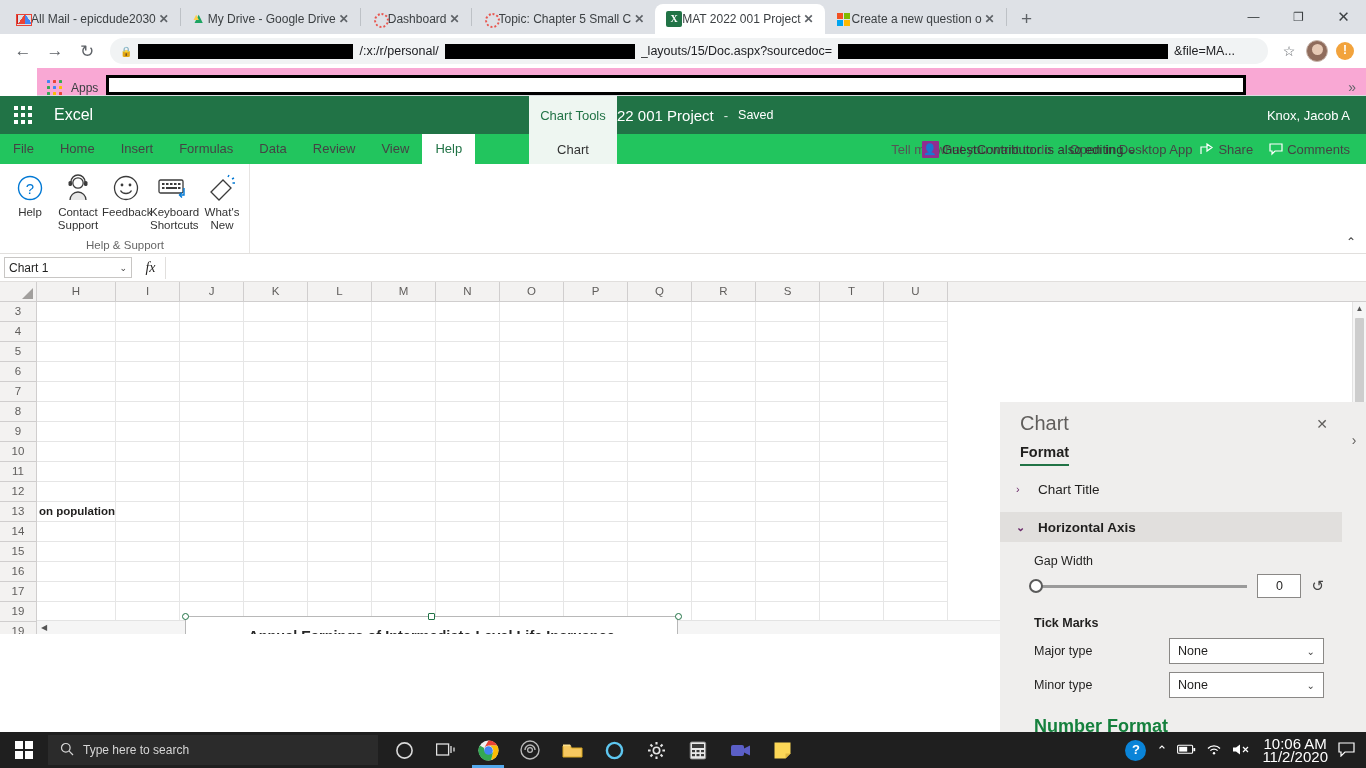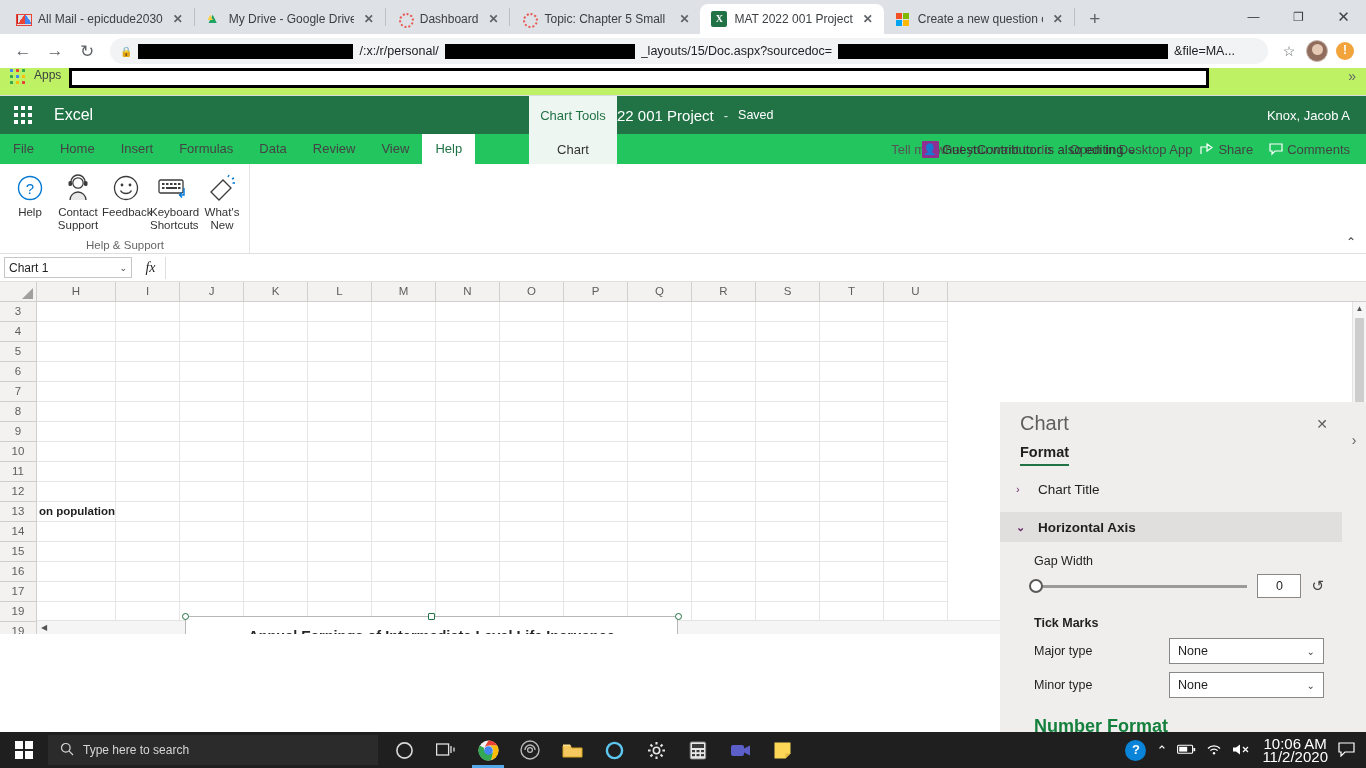--- a/index.html
+++ b/index.html
@@ -10,21 +10,21 @@
     background:#fff; position:relative;
     -webkit-font-smoothing:antialiased;
   }
 
   
   #browser-tabstrip {
     height:34px; background:#dee1e6; position:relative;
     display:flex; align-items:flex-end; padding-left:4px;
   }
   .tab {
-    height:30px; display:flex; align-items:center; gap:7px;
+    height:30px; display:flex; align-items:center; 
     padding:0 8px 0 11px; position:relative;
     font-size:12px; color:#3c4043; max-width:190px; min-width:60px;
     border-radius:8px 8px 0 0;
   }
   .tab.inactive { }
   .tab.active { background:#fff; }
   .tab .favicon { width:16px; height:16px; flex:0 0 16px; position:relative; }
   .tab .tab-title {
     flex:1 1 auto; white-space:nowrap; overflow:hidden;
     text-overflow:clip; font-size:12px;
@@ -115,23 +115,24 @@
     content:""; position:absolute; left:5px; top:3px; width:11px; height:11px;
     background:#e6c9b5; border-radius:50%;
   }
   #warn-ico {
     width:18px; height:18px; border-radius:50%; background:#f2a33c;
     color:#fff; font-size:12px; font-weight:bold; text-align:center; line-height:17px;
   }
 
   
   #bookmarks-row {
-    height:28px; background:#bef264; display:flex; align-items:flex-start;
+    height:28px; background:#f9a8d4; display:flex; align-items:flex-end;
     padding:0 10px; gap:8px; font-size:12px; color:#3c4043;
     border-bottom:1px solid #dadce0;
+    margin-left:37px;
   }
   #apps-grid { position:relative; width:16px; height:16px; }
   #apps-grid i {
     position:absolute; width:3px; height:3px; border-radius:0.5px;
   }
   .bm-redact {
     flex:0 0 1140px; height:20px; border:3px solid #000; background:#fff;
   }
   #bm-overflow { margin-left:auto; color:#5f6368; font-size:14px; }
 

